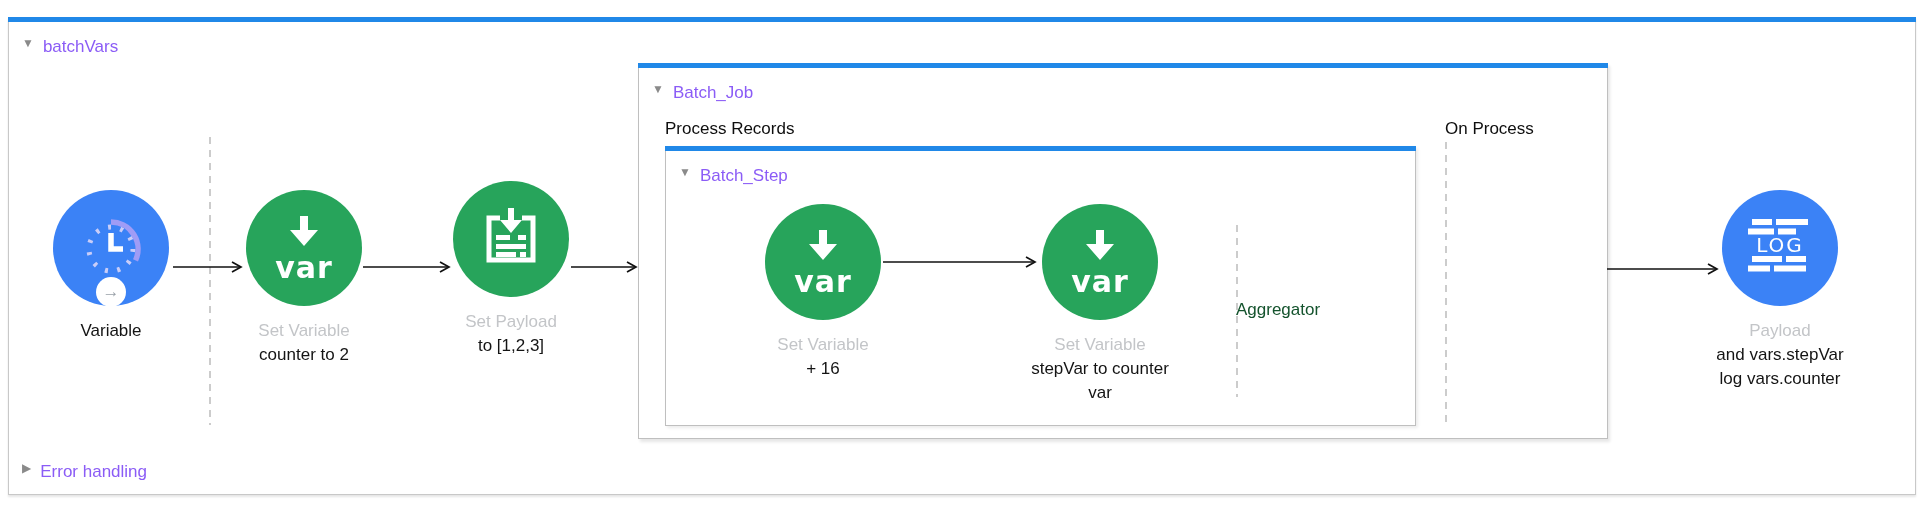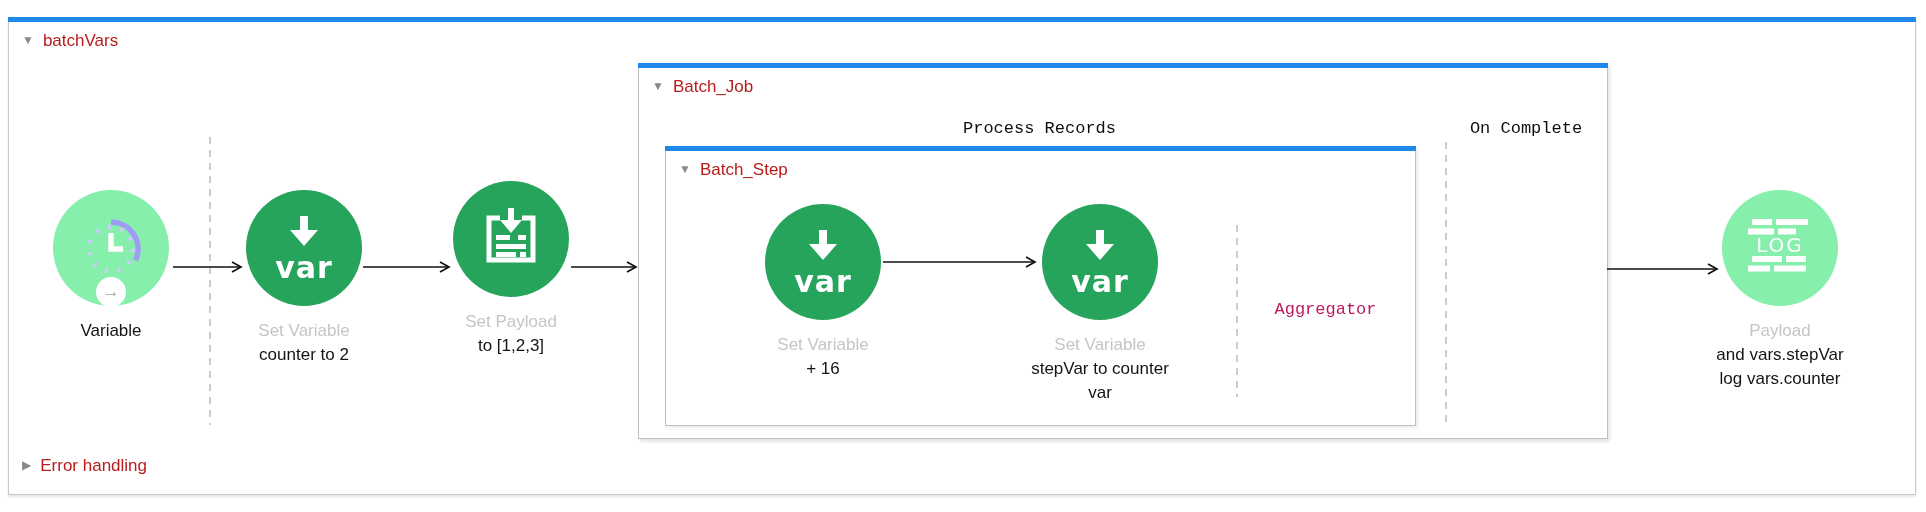--- a/index.html
+++ b/index.html
@@ -17,40 +17,40 @@
   .canvas-frame>.topbar{position:absolute;top:0;left:-1px;right:-1px;height:5px;background:#2088e8;}
   
   .scope-box{
     position:absolute;background:#fff;border:1px solid #bfbfbf;
     box-shadow:2px 3px 3px rgba(0,0,0,.10);
   }
   .scope-box>.topbar{position:absolute;top:-1px;left:-1px;right:-1px;height:5px;background:#2088e8;}
   
   .hdr{position:absolute;display:flex;align-items:center;gap:9px;line-height:24px;}
   .hdr .tri{font-size:12px;color:#8a8a8a;flex:0 0 auto;transform:translateY(-1px);}
-  .hdr .hdr-label{font-size:17px;color:#b91c1c;white-space:nowrap;}
+  .hdr .hdr-label{font-size:17px;color:#8b5cf6;white-space:nowrap;margin-top:6px;}
   
   .comp{position:absolute;width:190px;text-align:center;}
   .circle{
     width:116px;height:116px;margin:0 auto;border-radius:50%;
     position:relative;display:flex;align-items:center;justify-content:center;
   }
-  .circle.purple{background:#86efac;}
+  .circle.purple{background:#3b82f6;}
   .circle.green{background:#27a45b;}
   .badge{
     position:absolute;left:50%;top:87px;transform:translateX(-50%);
     width:30px;height:30px;border-radius:50%;background:#fff;
     color:#99a0a8;font-size:17px;line-height:29px;text-align:center;
   }
   .labels{margin-top:13px;font-size:17px;line-height:24px;}
   .labels .type{color:#c3c5c8;}
   .labels .desc{color:#141414;}
   
-  .lane-label{position:absolute;text-align:center;font-size:17px;line-height:26px;color:#0e0e0e;font-family:Liberation Mono, monospace;}
-  .lane-label.muted{color:#be185d;}
+  .lane-label{position:absolute;font-size:17px;line-height:26px;color:#0e0e0e;}
+  .lane-label.muted{color:#14532d;}
   .dashsep{
     position:absolute;width:2px;
     background:repeating-linear-gradient(to bottom,#cccccc 0 7px,transparent 7px 13px);
   }
   .arrow{position:absolute;overflow:visible;}
   .arrow line,.arrow polyline{stroke:#111;stroke-width:1.7;fill:none;}
 </style>
 </head>
 <body>
 
@@ -127,21 +127,21 @@
   </svg>
 
   <div class="scope-box" style="left:629px;top:46px;width:968px;height:374px;">
     <div class="topbar"></div>
     <div class="hdr" style="left:13px;top:11px;">
       <span class="tri">▼</span>
       <span class="hdr-label">Batch_Job</span>
     </div>
 
     <div class="lane-label" style="left:26px;top:52px;width:749px;">Process Records</div>
-    <div class="lane-label" style="left:806px;top:52px;width:162px;">On Complete</div>
+    <div class="lane-label" style="left:806px;top:52px;width:162px;">On Process</div>
     <div class="dashsep" style="left:806px;top:78px;height:282px;"></div>
 
     <div class="scope-box" style="left:26px;top:82px;width:749px;height:278px;box-shadow:2px 2px 3px rgba(0,0,0,.08);">
       <div class="topbar"></div>
       <div class="hdr" style="left:13px;top:11px;">
         <span class="tri">▼</span>
         <span class="hdr-label">Batch_Step</span>
       </div>
 
       <div class="comp" style="left:62px;top:57px;">

